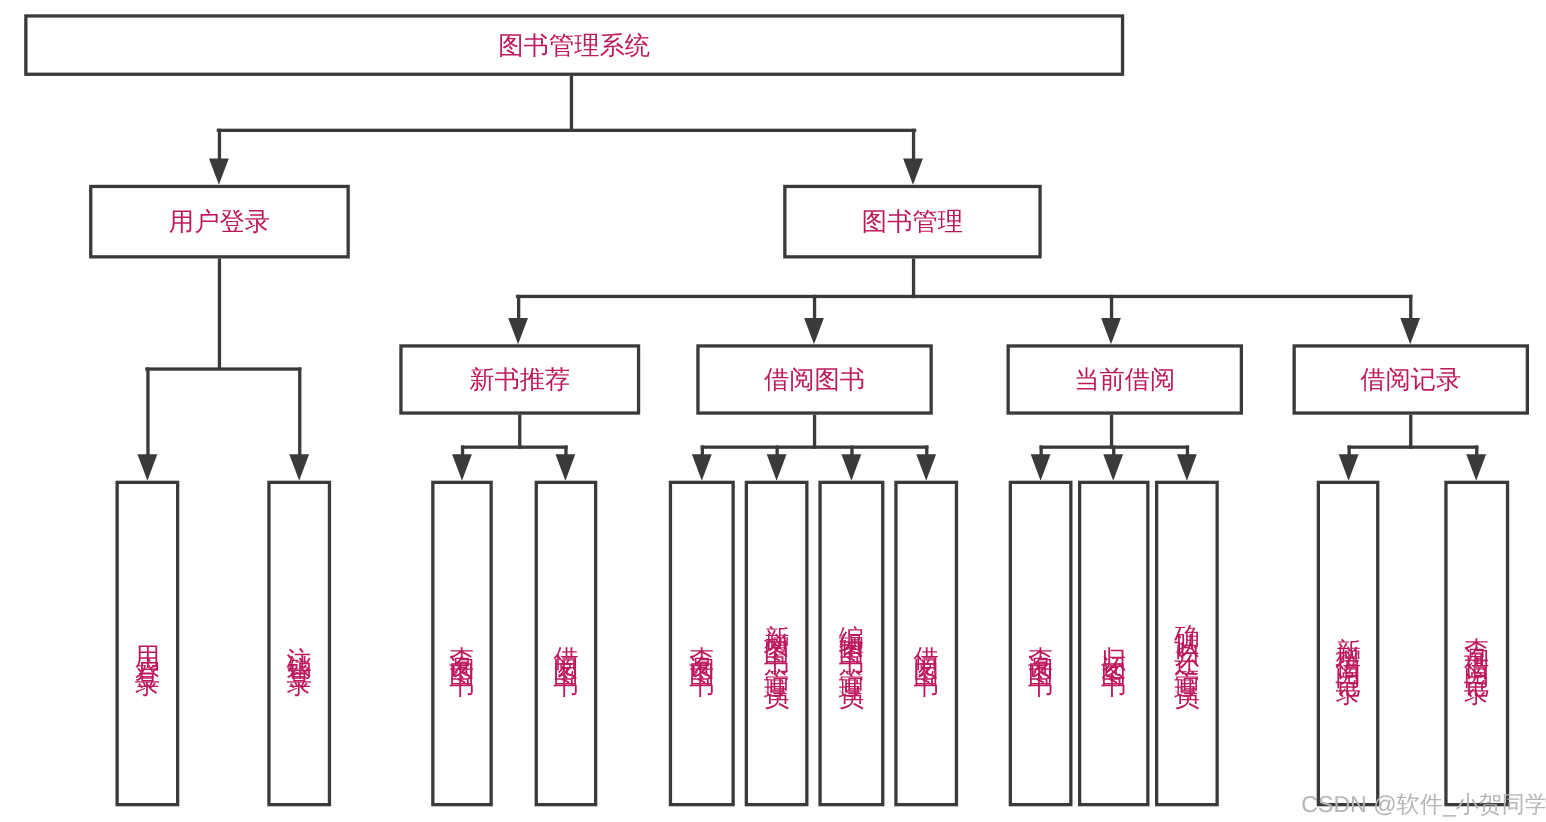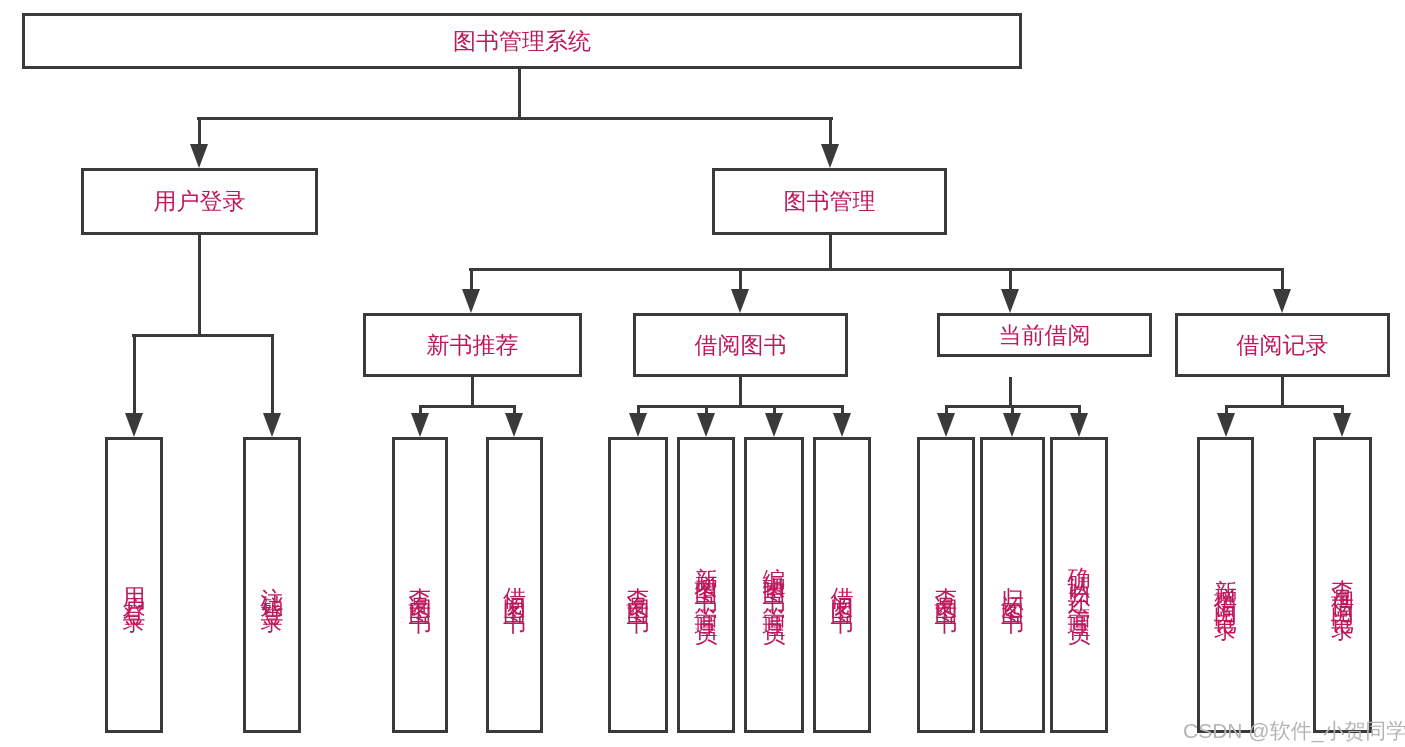--- a/index.html
+++ b/index.html
@@ -94,21 +94,21 @@
   <i class="tri" style="left:1001px;top:289px"></i>
   <i class="ln" style="left:1281px;top:268px;height:24px"></i>
   <i class="tri" style="left:1273px;top:289px"></i>
 
   <div class="node" style="left:363px;top:313px;width:219px;height:64px">
     <span class="lbl">新书推荐</span>
   </div>
   <div class="node" style="left:633px;top:313px;width:215px;height:64px">
     <span class="lbl">借阅图书</span>
   </div>
-  <div class="node" style="left:937px;top:313px;width:215px;height:44px">
+  <div class="node" style="left:915px;top:313px;width:215px;height:64px">
     <span class="lbl">当前借阅</span>
   </div>
   <div class="node" style="left:1175px;top:313px;width:215px;height:64px">
     <span class="lbl">借阅记录</span>
   </div>
 
   <i class="ln" style="left:471px;top:377px;height:31px"></i>
   <i class="ln h" style="left:419px;top:405px;width:97px"></i>
   <i class="ln" style="left:419px;top:405px;height:10px"></i>
   <i class="tri" style="left:411px;top:413px"></i>

